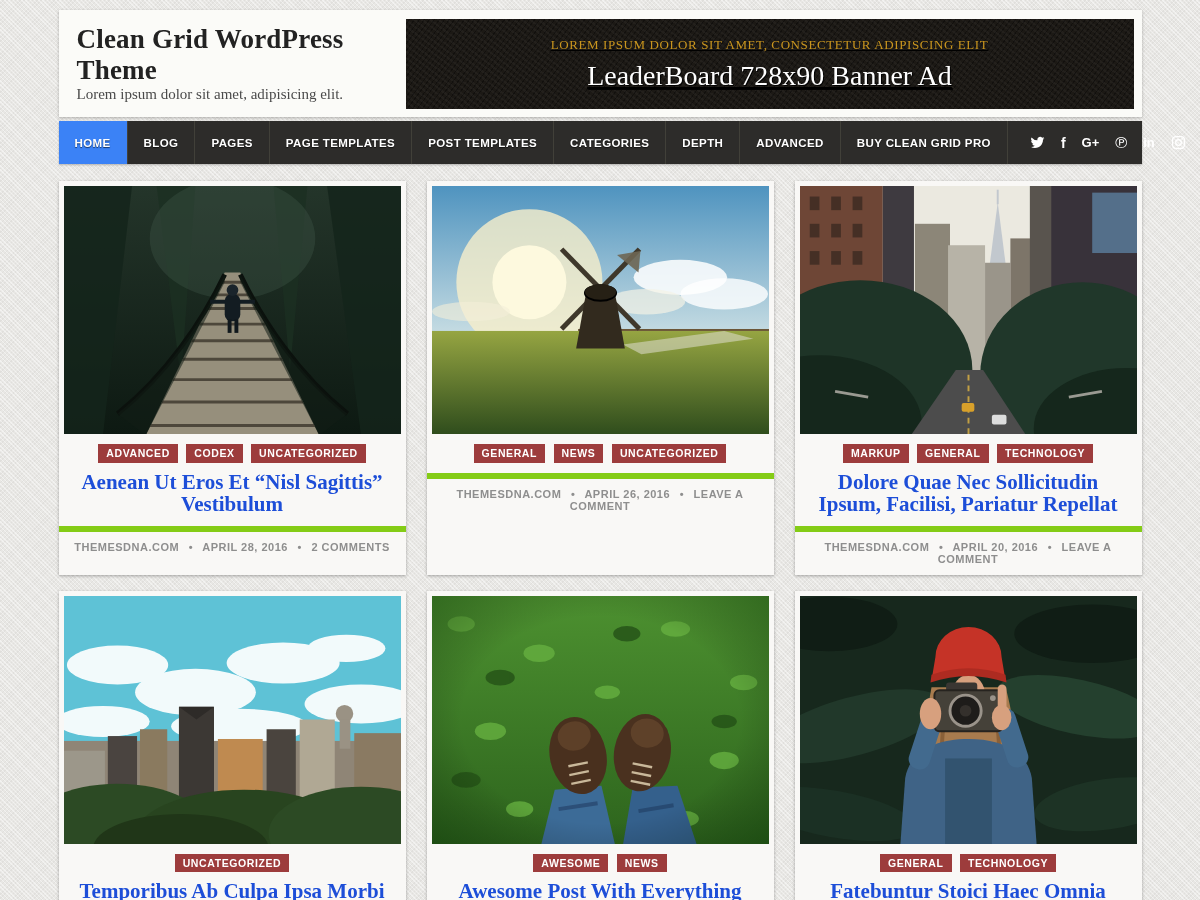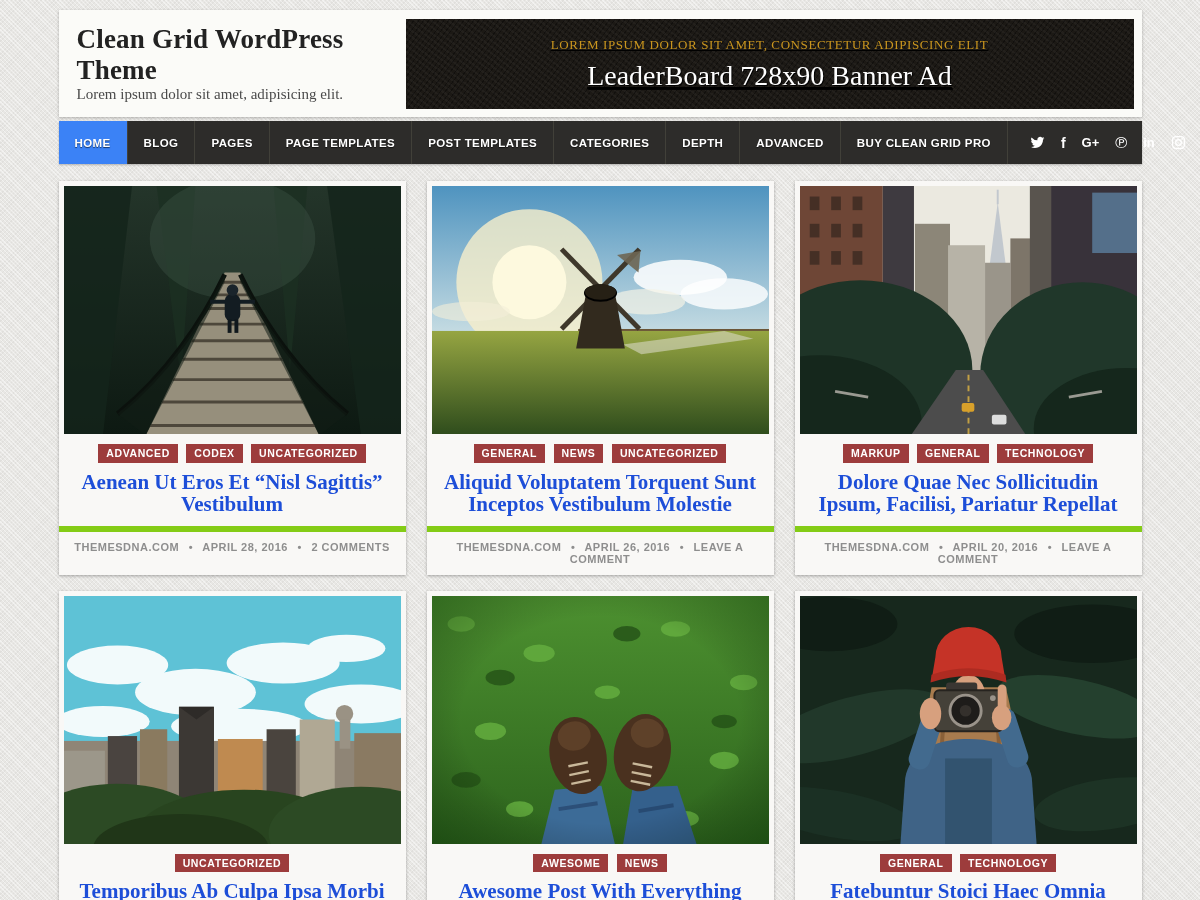--- a/index.html
+++ b/index.html
@@ -229,21 +229,20 @@
           <polygon points="158,112 188,112 198,168 148,168" fill="#322a1e"></polygon>
           <ellipse cx="173" cy="111" rx="17" ry="9" fill="#2821166"></ellipse>
           <ellipse cx="173" cy="110" rx="16" ry="8" fill="#262015"></ellipse>
         </svg>
       </a>
       <div class="badges">
         <span class="badge">GENERAL</span>
         <span class="badge">NEWS</span>
         <span class="badge">UNCATEGORIZED</span>
       </div>
-      <h2 class="post-title">Aliquid Voluptatem Torquent Sunt Inceptos Vestibulum Molestie</h2>
       <div class="post-meta">
         <span class="m-link">THEMESDNA.COM</span>
         <span class="dot">•</span>
         <span>APRIL 26, 2016</span>
         <span class="dot">•</span>
         <span class="m-link">LEAVE A COMMENT</span>
       </div>
     </article>
 
     <article class="post-card">

